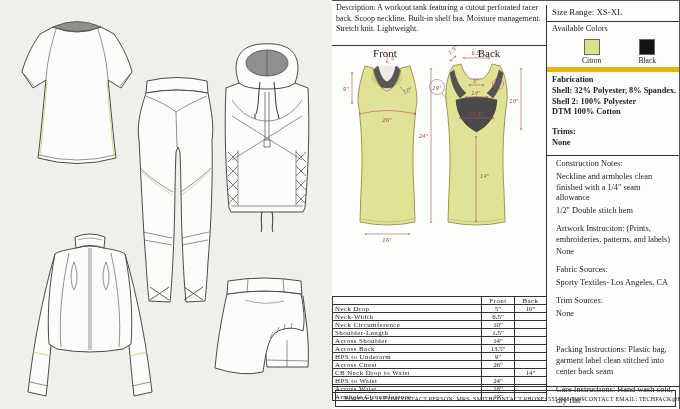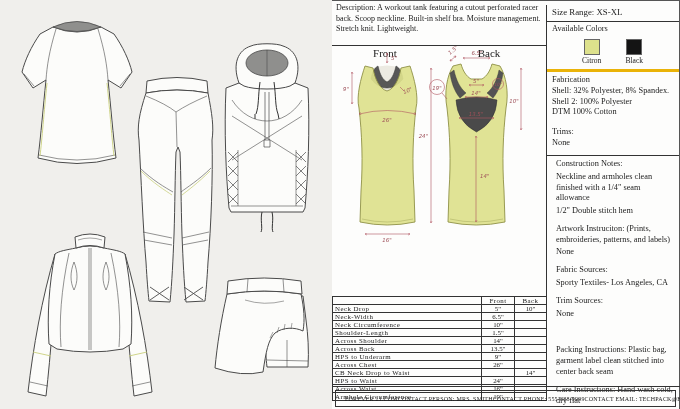--- a/index.html
+++ b/index.html
@@ -13,26 +13,26 @@
   .sheet{position:absolute;left:332px;top:0;width:348px;height:409px;background:#fdfdfc;
          border-top:1px solid #555;border-right:1px solid #555;box-sizing:border-box;}
   .desc-box{position:absolute;left:0;top:0;width:214px;height:45px;box-sizing:border-box;
             border-bottom:1px solid #333;padding:2px 5px 0 4px;font-size:8px;line-height:1.32;}
   .drawing-area{position:absolute;left:0;top:45px;width:214px;height:250px;}
 
   .right-col{position:absolute;left:214px;top:4px;width:133px;height:385px;box-sizing:border-box;
              border-left:1px solid #333;font-size:8.3px;line-height:1.3;}
   .size-range{height:17px;box-sizing:border-box;border-bottom:1px solid #333;
               padding:2px 0 0 5px;font-size:8.8px;}
-  .colors-box{height:50px;box-sizing:border-box;border-bottom:3px solid #eab308;padding:2px 0 0 5px;font-family:Liberation Serif, serif;}
-  .swatch-row{display:flex;gap:24px;margin:4px 0 0 30px;}
+  .colors-box{height:50px;box-sizing:border-box;border-bottom:5px solid #eab308;padding:2px 0 0 5px;font-family:Liberation Serif, serif;}
+  .swatch-row{display:flex;gap:37px;margin:4px 0 0 30px;}
   .swatch-item{display:flex;flex-direction:column;align-items:center;font-size:7.6px;}
   .swatch{width:14px;height:14px;border:0.5px solid #666;margin-bottom:1px;}
   .fab-box{height:84px;box-sizing:border-box;border-bottom:1px solid #333;padding:3px 2px 0 5px;}
-  .fab-box div{margin:0;}
+  .fab-box div{margin:0;font-weight:bold;}
   .trims-gap{margin-top:9px !important;}
   .notes-box{padding:3px 4px 0 5px;}
   .notes-box p{margin:0 0 2px 4px;}
   .nb-gap{margin-top:7px !important;}
   .nb-biggap{margin-top:26px !important;}
 
   
   .spec-table{position:absolute;left:0;top:295px;width:214px;height:90px;border-collapse:collapse;
               font-size:6.9px;table-layout:fixed;}
   .spec-table td,.spec-table th{border:0.6px solid #333;padding:0 2px;height:6.3px;line-height:1.02;

